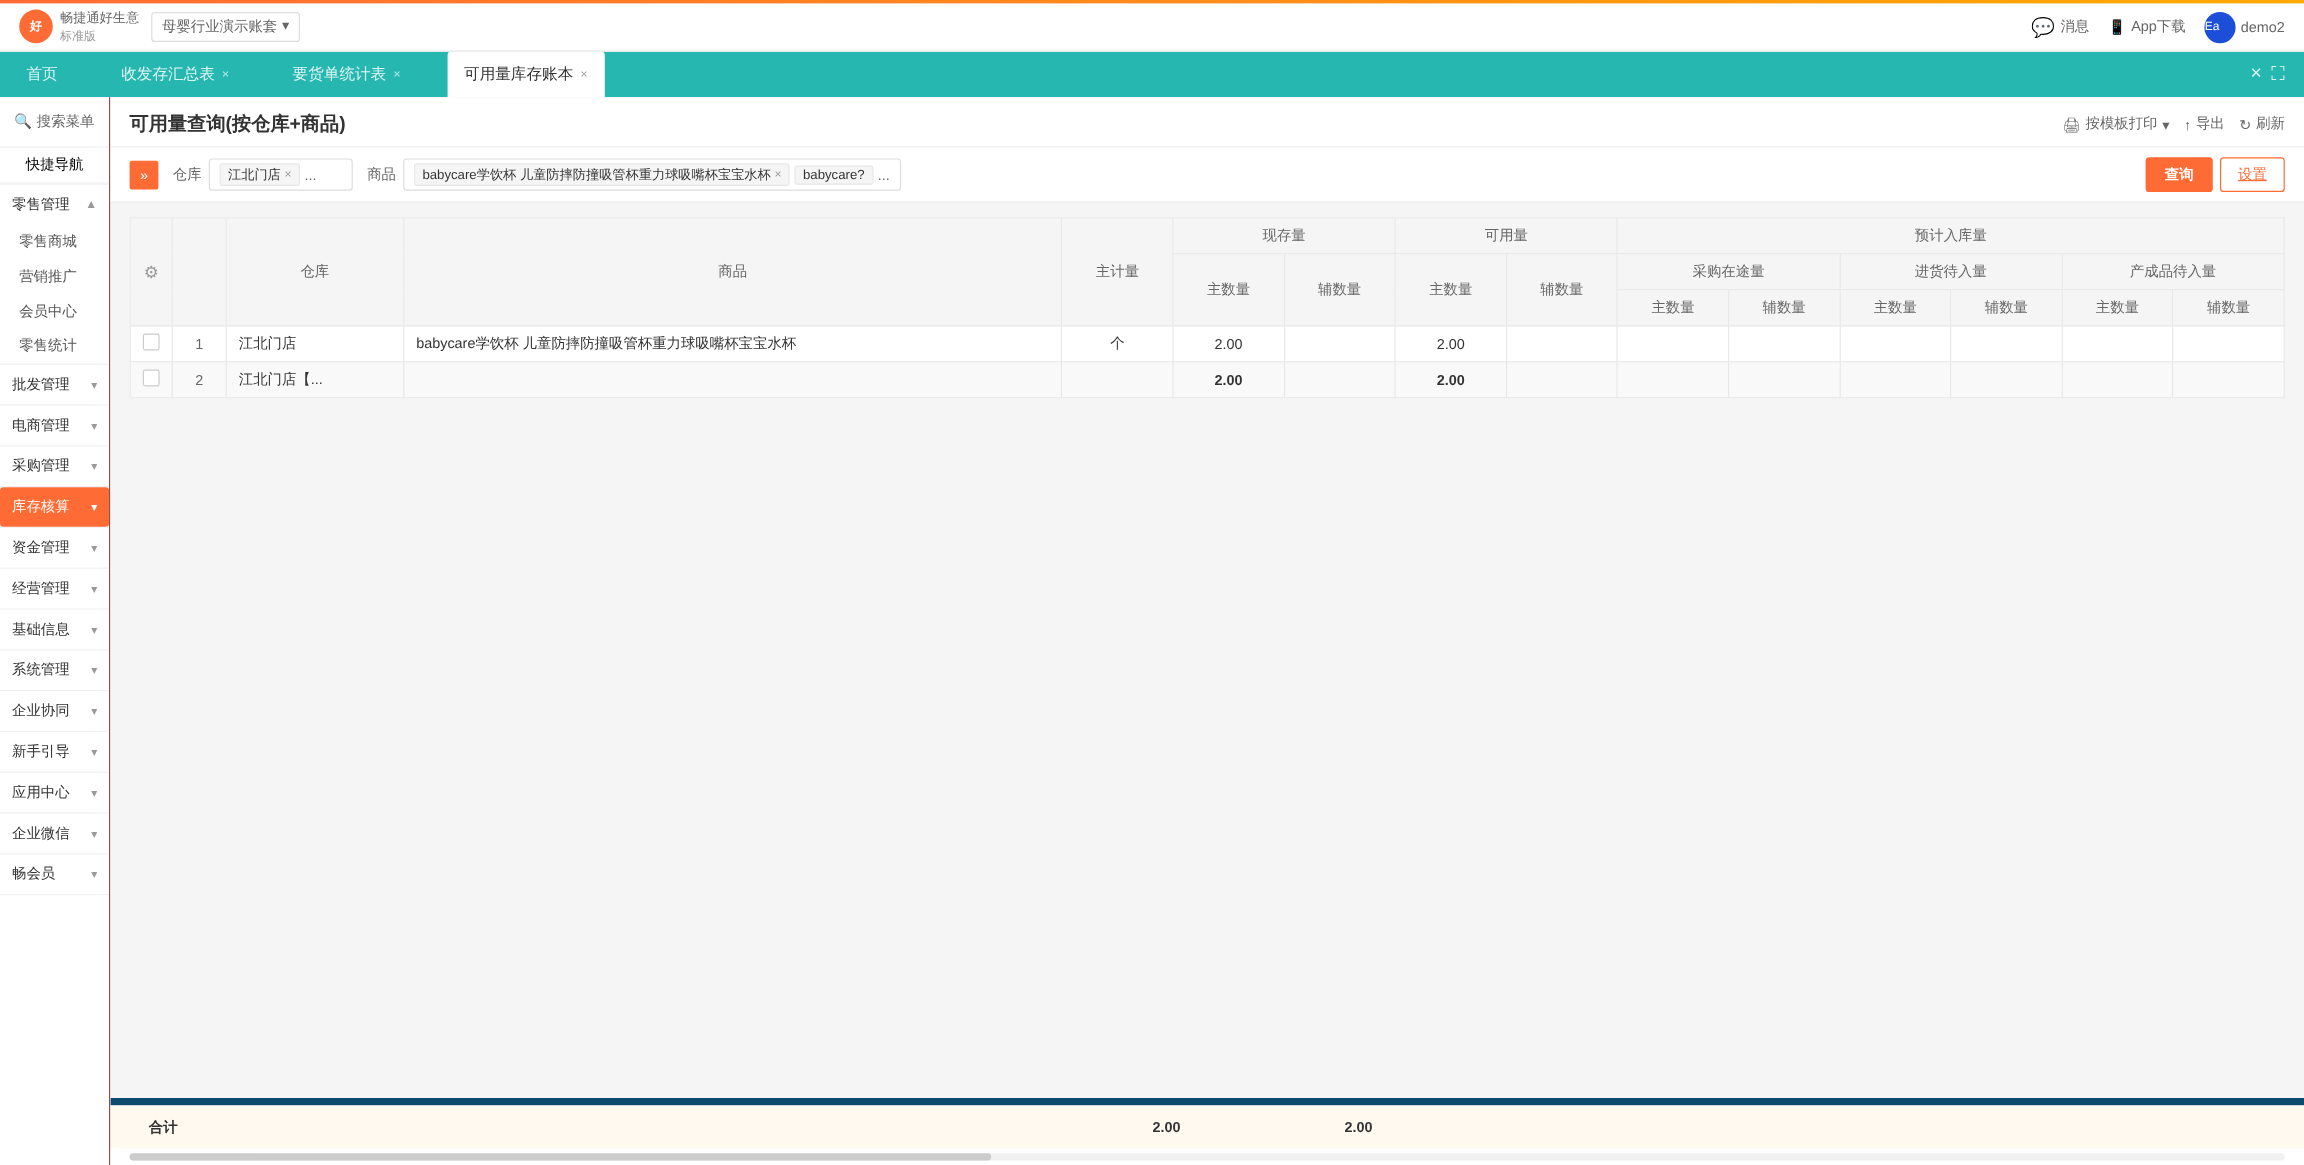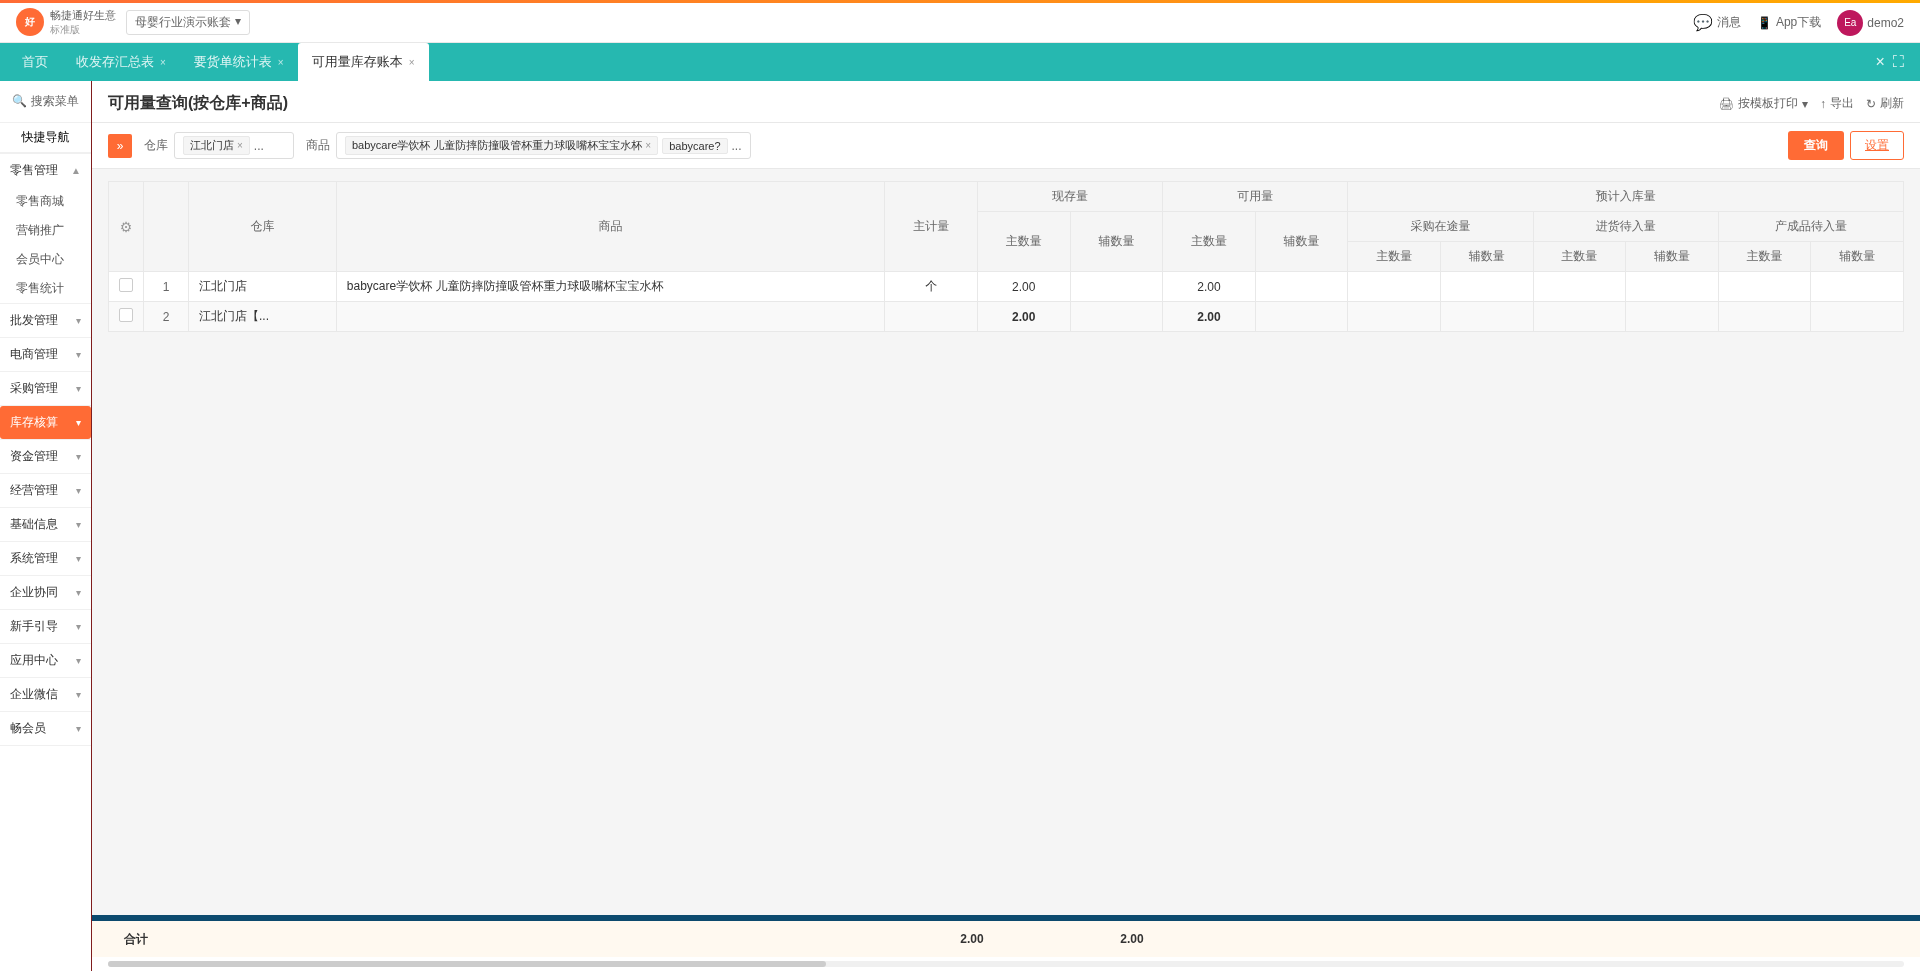--- a/index.html
+++ b/index.html
@@ -22,32 +22,33 @@
     .logo-icon span { color: #fff; font-size: 10px; font-weight: bold; }
     .logo-text { font-size: 11px; color: #666; line-height: 1.3; }
     .logo-sub { font-size: 10px; color: #999; }
     .industry-select {
       display: flex; align-items: flex-start; gap: 4px;
       border: 1px solid #ddd; border-radius: 3px;
       padding: 3px 8px; font-size: 12px; color: #666; cursor: pointer; background: #fff;
     }
     .top-bar-right { display: flex; align-items: center; gap: 16px; }
     .top-right-item { display: flex; align-items: center; gap: 4px; font-size: 12px; color: #666; cursor: pointer; }
-    .avatar { width: 26px; height: 26px; border-radius: 50%; background: #be185d; display: flex; align-items: center; justify-content: center; color: #fff; font-size: 10px; }
+    .avatar { width: 26px; height: 26px; border-radius: 50%; background: #1d4ed8; display: flex; align-items: center; justify-content: flex-start; color: #fff; font-size: 10px; }
 
     
     .progress-top { height: 3px; background: linear-gradient(90deg, #ff6b35, #ffaa00); width: 100%; }
 
     
     .nav-tabs {
       background: #26b8b0;
       display: flex;
       align-items: center;
       height: 38px;
       padding: 0 8px;
+      gap: 25px;
     }
     .nav-tab {
       padding: 0 14px;
       height: 38px;
       display: flex;
       align-items: center;
       gap: 6px;
       font-size: 13px;
       color: rgba(255,255,255,0.85);
       cursor: pointer;

